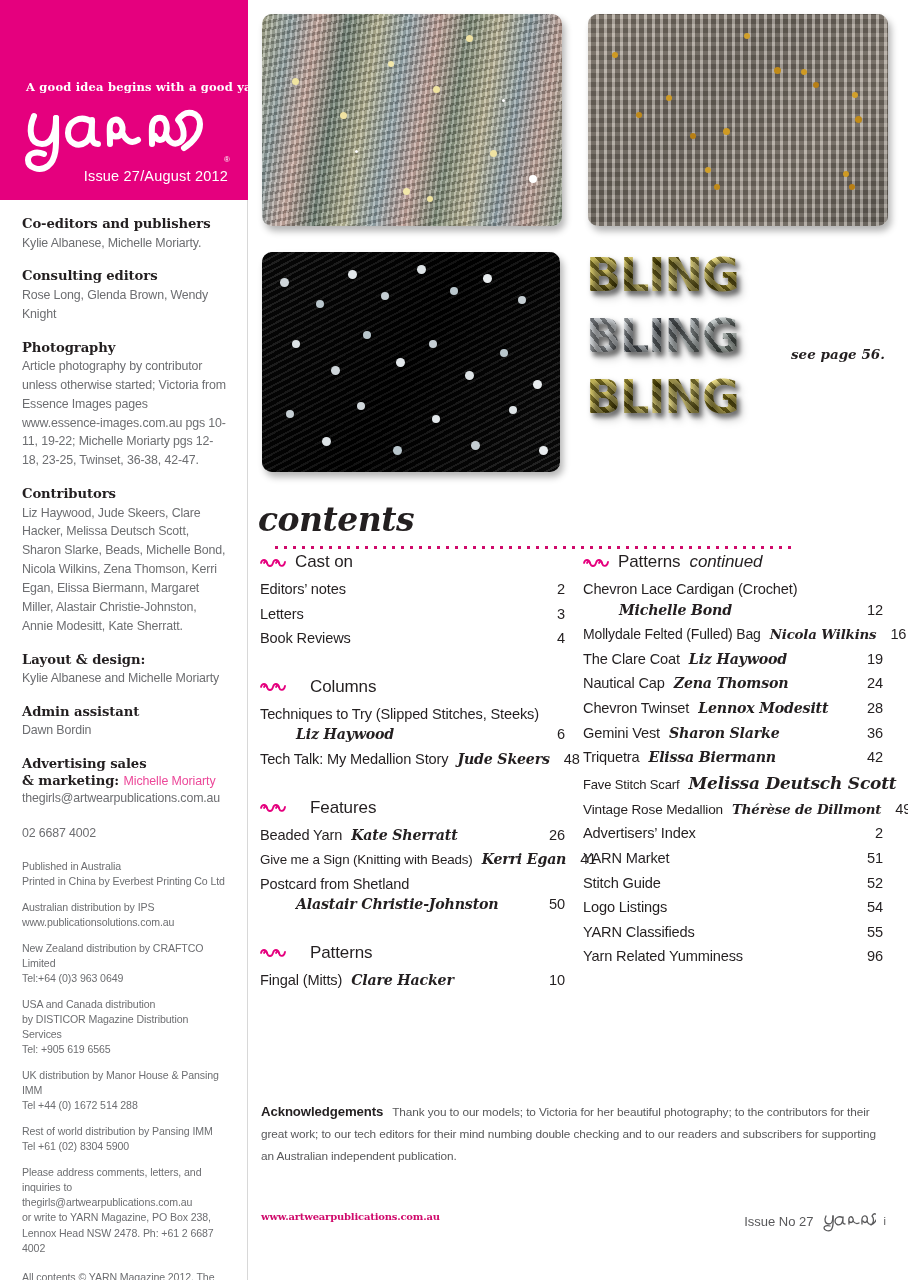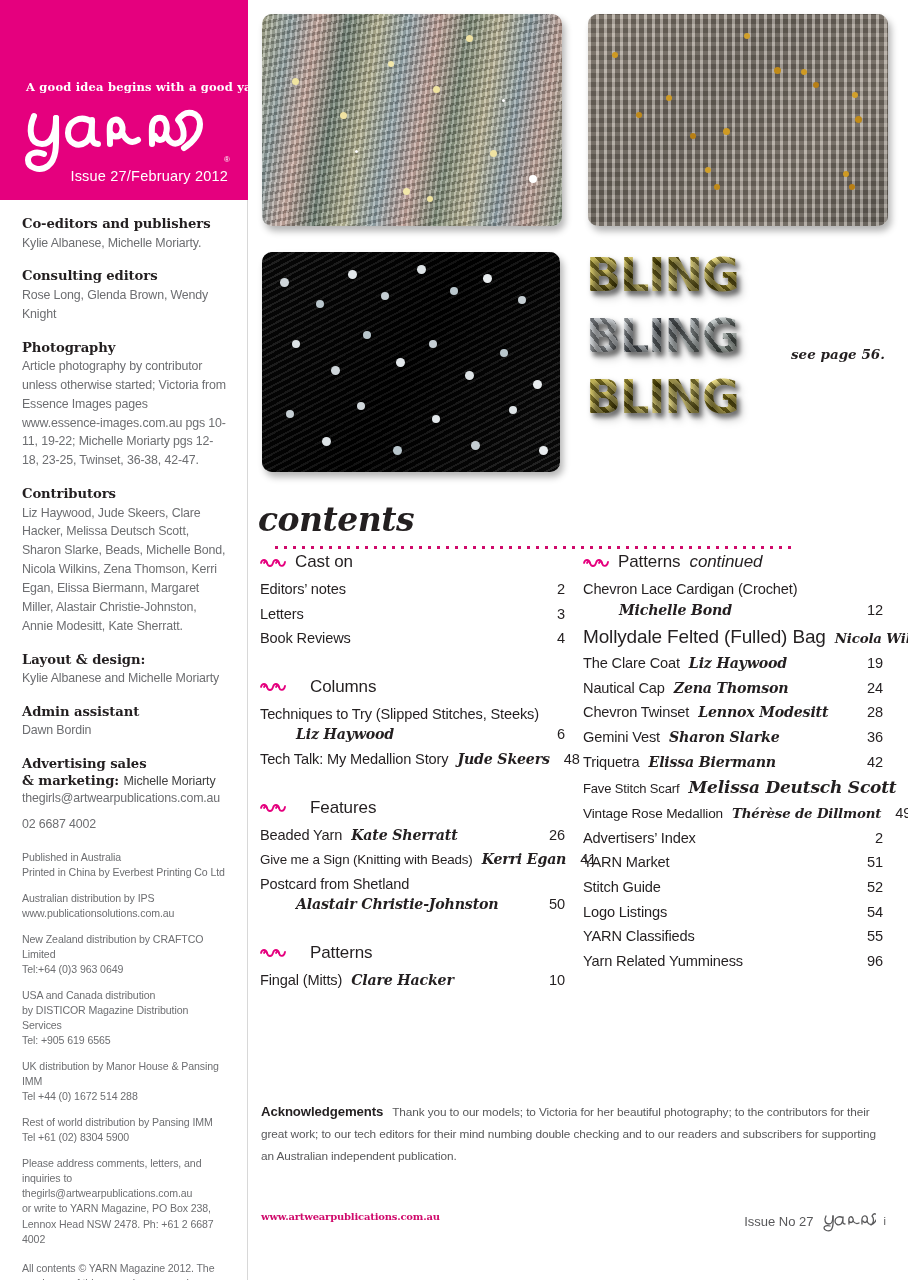--- a/index.html
+++ b/index.html
@@ -82,25 +82,25 @@
     line-height: 1.25;
   }
   .col-h.tight { margin-bottom: 0; }
   .col-b {
     font-size: 12.4px;
     line-height: 1.52;
     color: #6d6e71;
     margin: 0 0 16px 0;
     letter-spacing: -0.15px;
   }
-  .col-b.nogap { margin-bottom: 7px; }
+  .col-b.nogap { margin-bottom: 16px; }
   .col-inline-val {
     font-family: "Liberation Sans", sans-serif;
     font-weight: normal;
-    color: #404040;
+    color: #ec4899;
     font-size: 12.4px;
   }
   .fine {
     font-size: 10.6px;
     line-height: 1.42;
     color: #6d6e71;
     margin: 0 0 11px 0;
     letter-spacing: -0.1px;
   }
   .fine.gap-lg { margin-bottom: 14px; }
@@ -343,21 +343,21 @@
           <path d="M92 48 C92 34, 90 26, 96 24 C102 22, 106 30, 104 36 C102 42, 94 42, 92 36"></path>
           <path d="M104 36 C108 46, 114 48, 120 44"></path>
 
           <path d="M134 48 C134 34, 132 24, 140 22 C148 20, 150 30, 148 38 C146 45, 140 46, 137 40"></path>
           <path d="M148 38 C150 46, 156 50, 162 46 C168 42, 166 30, 160 24 C168 12, 182 16, 182 28 C182 40, 172 48, 166 52"></path>
         </g>
       </svg>
     </div>
 
     <div id="reg-mark">®</div>
-    <div id="issue-line">Issue 27/February 2012</div>
+    <div id="issue-line">Issue 27/August 2012</div>
   </div>
 
   <div id="colophon">
 
     <div>
       <div class="col-h">Co-editors and publishers</div>
       <div class="col-b">Kylie Albanese, Michelle Moriarty.</div>
     </div>
 
     <div>
@@ -618,21 +618,21 @@
 
   <div class="toc-row toc-title-only">
     <span class="ttl">Chevron Lace Cardigan (Crochet)</span>
   </div>
   <div class="toc-row indent">
     <span class="auth nogap">Michelle Bond</span>
     <span class="leader"></span>
     <span class="pg">12</span>
   </div>
   <div class="toc-row">
-    <span class="ttl" style="font-size:19px">Mollydale Felted (Fulled) Bag</span>
+    <span class="ttl" style="font-size:14px">Mollydale Felted (Fulled) Bag</span>
     <span class="auth" style="font-size:13.4px">Nicola Wilkins</span>
     <span class="leader"></span>
     <span class="pg">16</span>
   </div>
   <div class="toc-row">
     <span class="ttl">The Clare Coat</span>
     <span class="auth">Liz Haywood</span>
     <span class="leader"></span>
     <span class="pg">19</span>
   </div>

